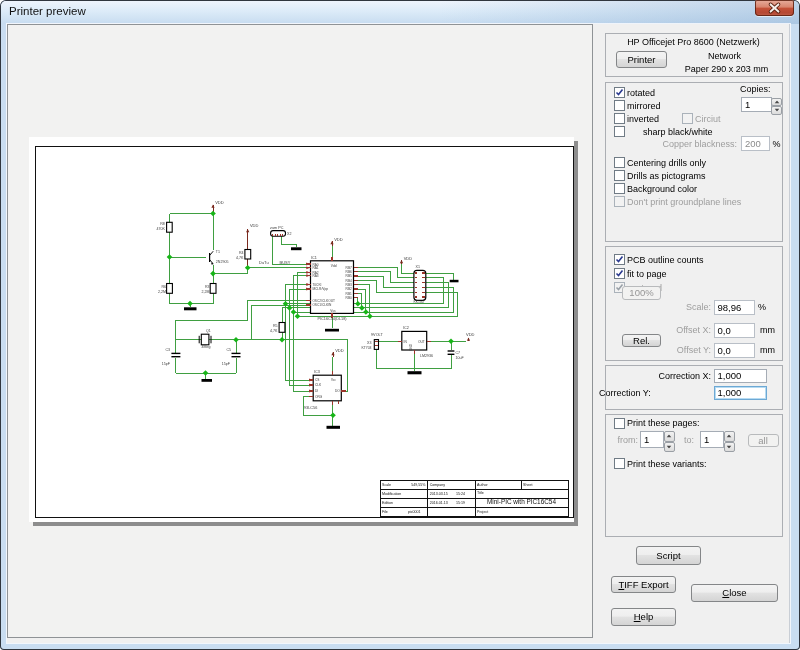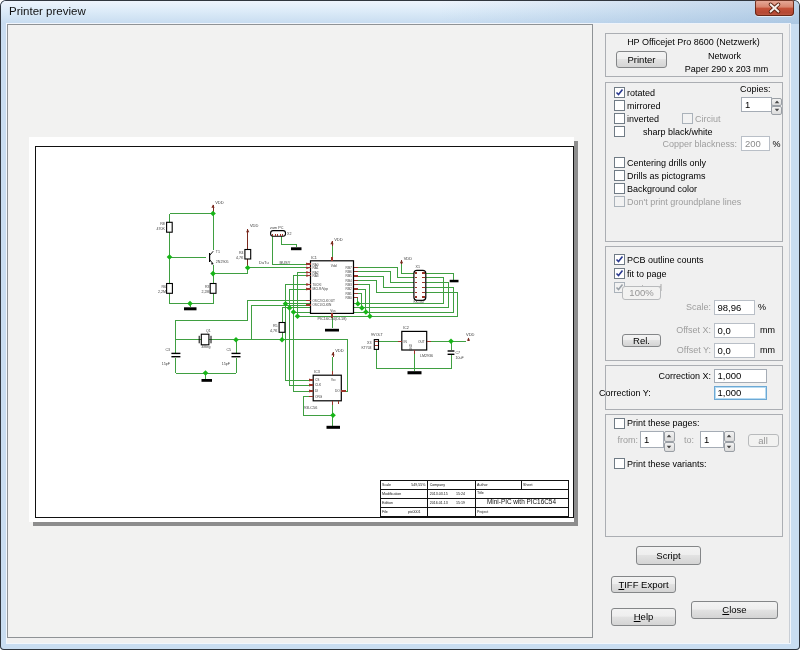--- a/index.html
+++ b/index.html
@@ -461,15 +461,15 @@
           </svg>
         </div>
     </div>
     <div class="btnd" style="left:740.5px;top:409.5px;width:29px;height:11px;line-height:11px;">all</div>
     <div class="cb" style="left:606.5px;top:434px;"></div>
     <div class="lbl" style="left:620px;top:434.5px;">Print these variants:</div>
 
     <div class="btn" style="left:604px;top:522px;width:63px;height:17px;line-height:17px;margin-left:25px;">Script</div>
     <div class="btn" style="left:604px;top:552px;width:63px;height:15px;line-height:15px;"><u>T</u>IFF Export</div>
     <div class="btn" style="left:604px;top:583.5px;width:63px;height:16px;line-height:16px;"><u>H</u>elp</div>
-    <div class="btn" style="left:684px;top:560px;width:85px;height:16px;line-height:16px;margin-top:17px;"><u>C</u>lose</div>
+    <div class="btn" style="left:684px;top:560px;width:85px;height:16px;line-height:16px;"><u>C</u>lose</div>
   </div>
 </div>
 
 </body></html>

